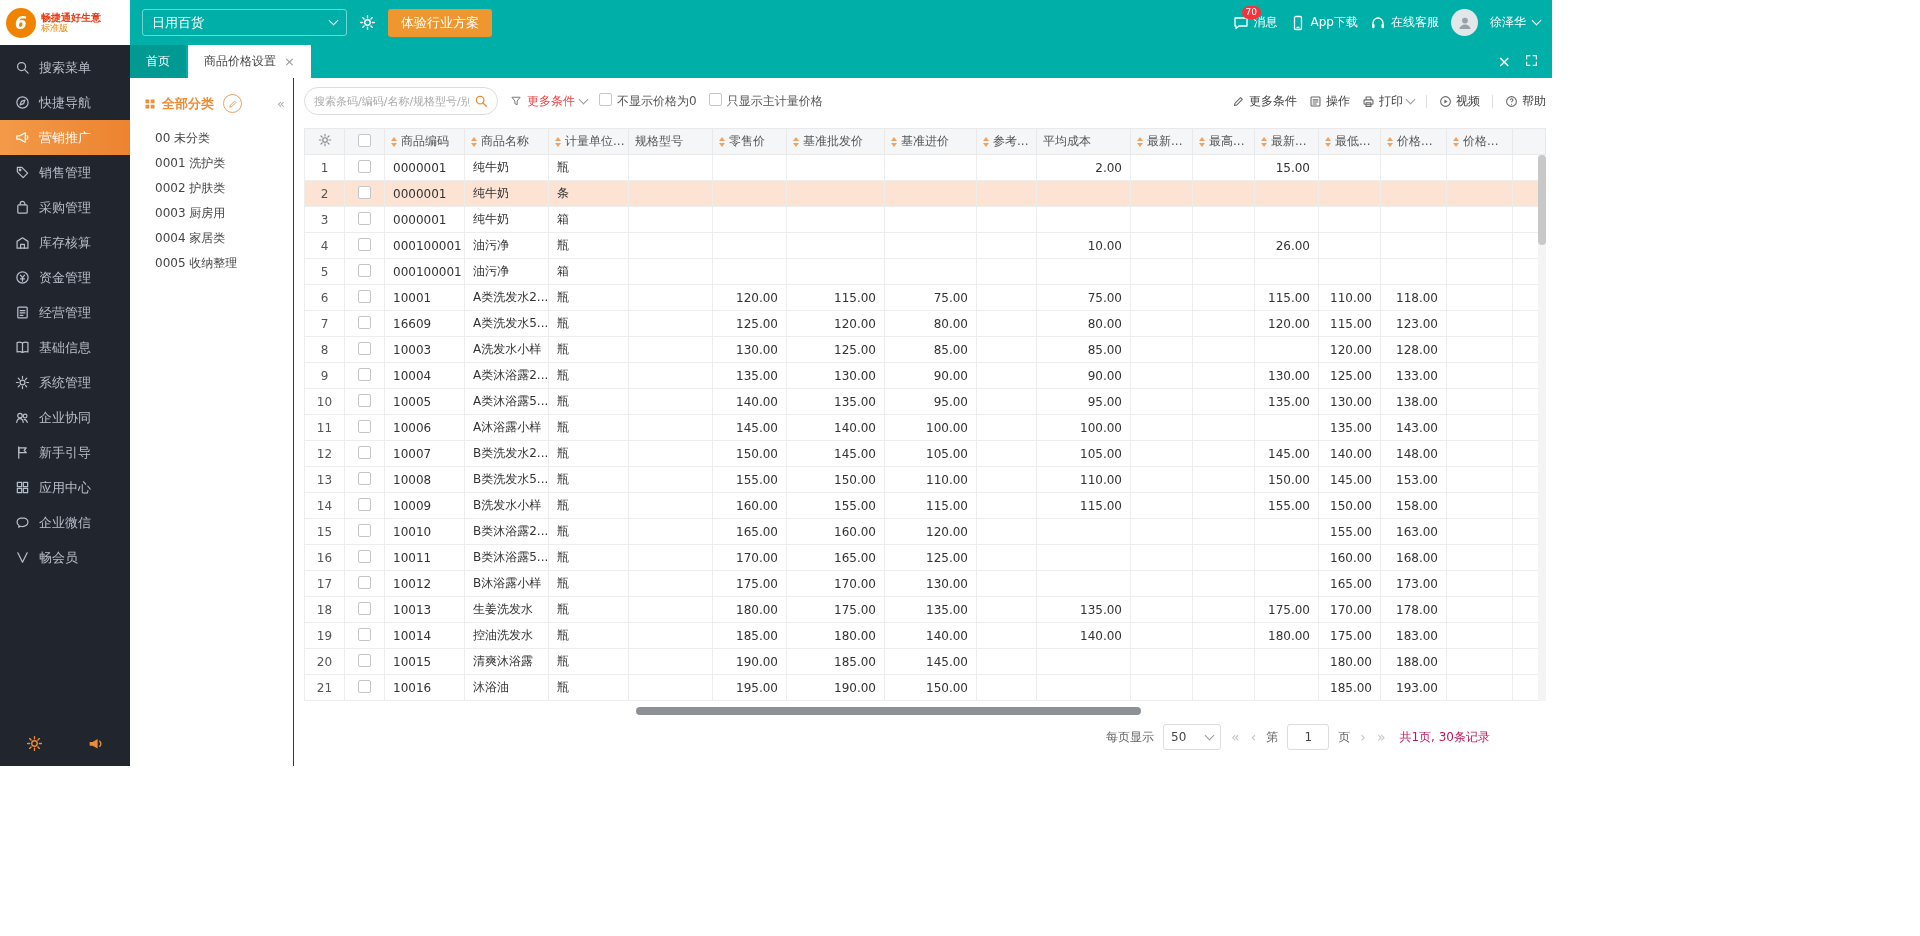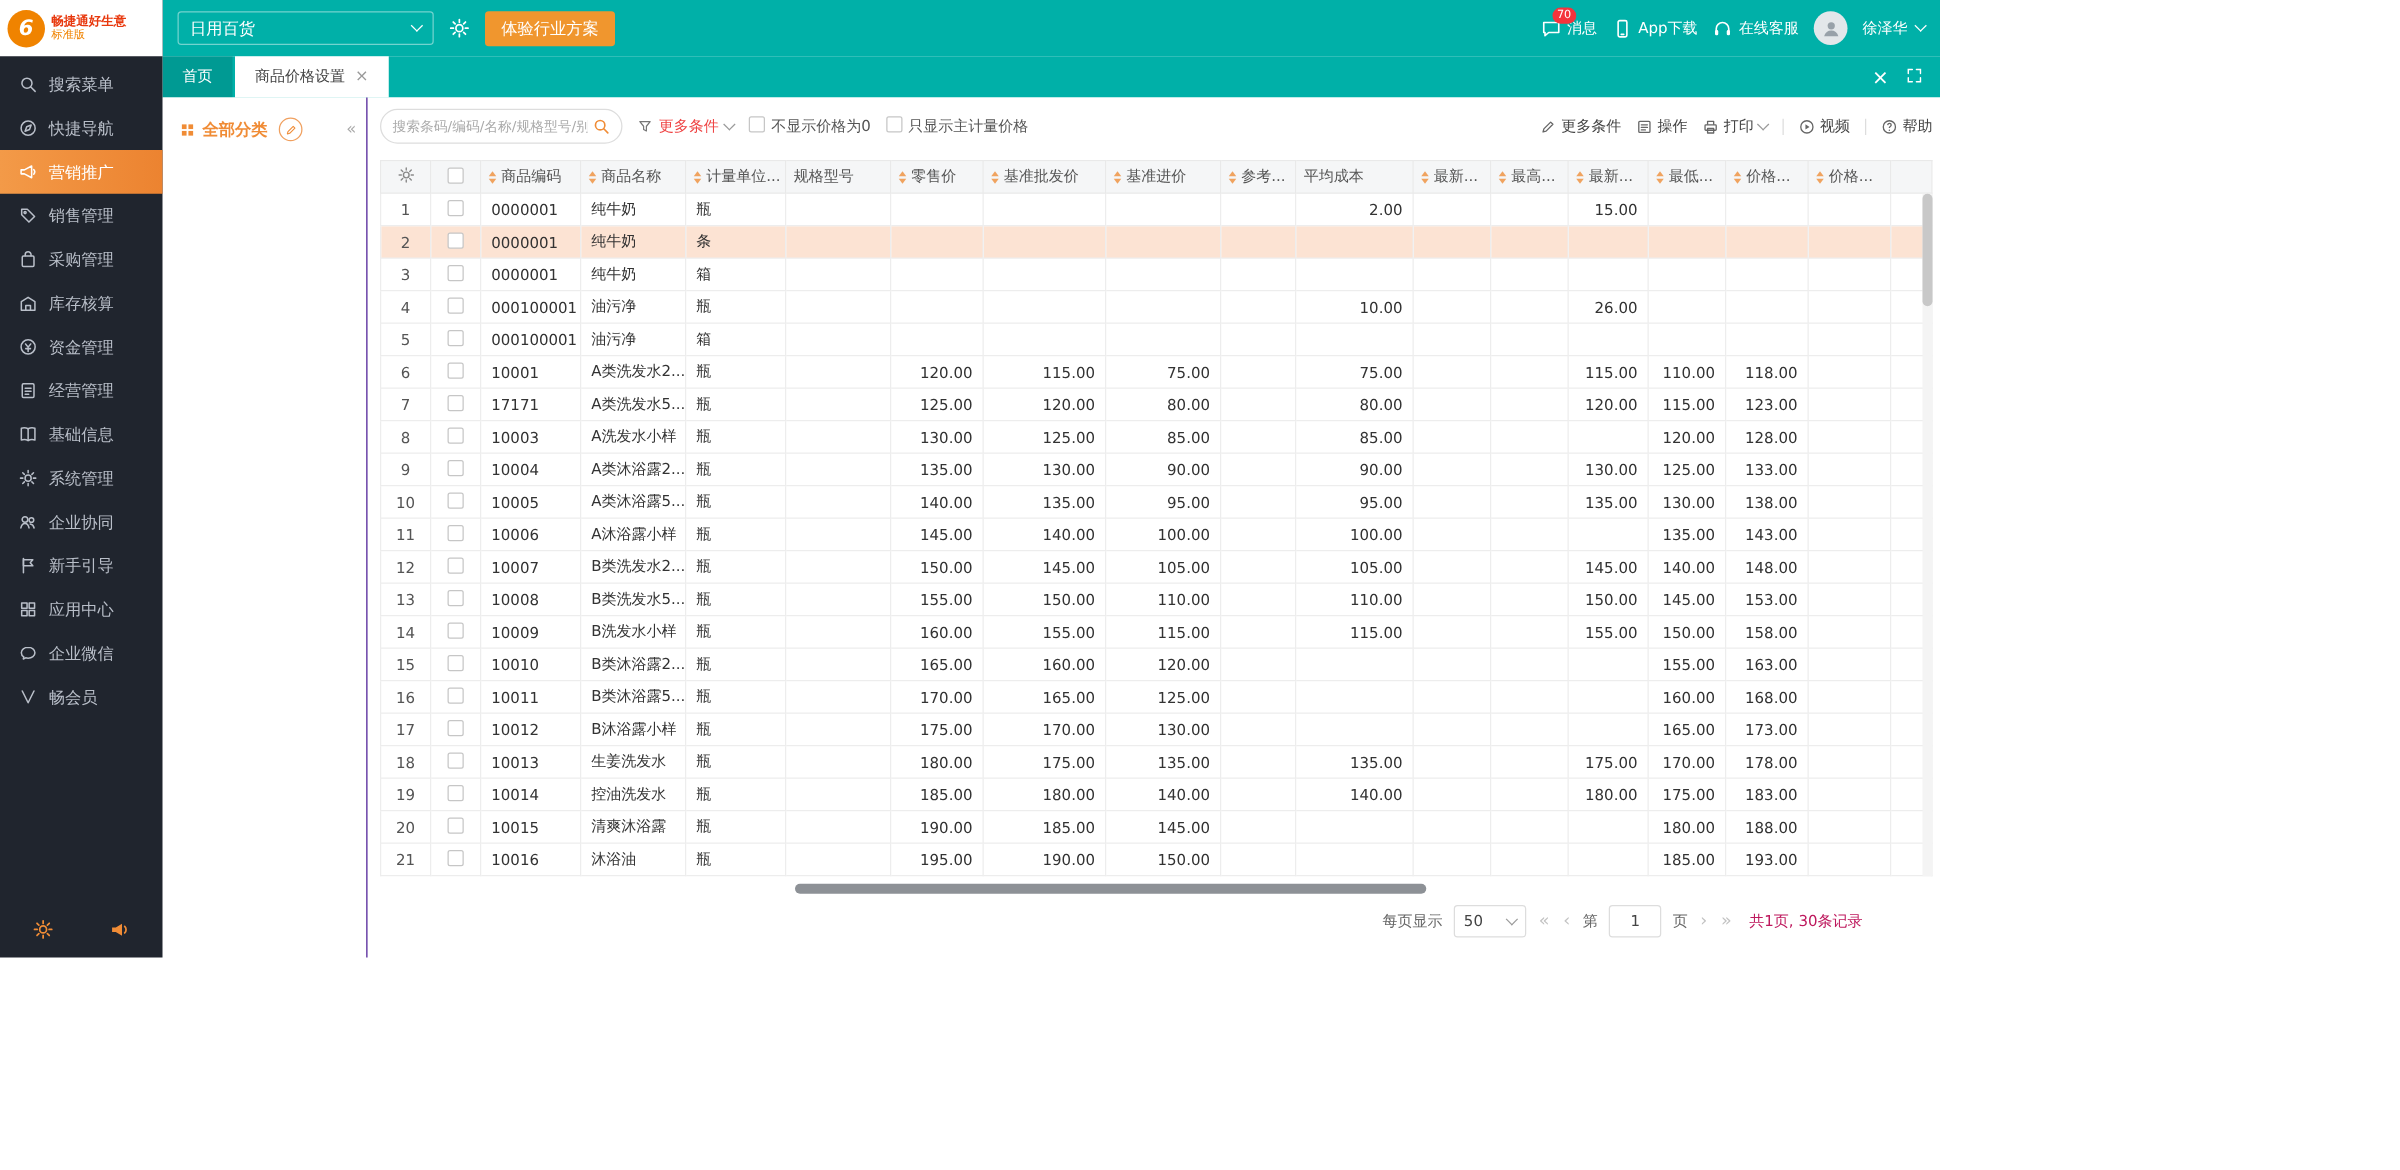--- a/index.html
+++ b/index.html
@@ -374,20 +374,28 @@
               </svg>
             </span>
           <span class="cat-title">全部分类</span>
           <span class="cat-edit">
               <svg viewBox="0 0 16 16" fill="none" stroke="currentColor" stroke-width="1.4" stroke-linejoin="round">
                 <path d="M3 13l.8-3L10.5 3.3l2.2 2.2L6 12.2z"></path>
               </svg>
             </span>
           <span class="cat-collapse">«</span>
         </div>
+        <div class="cat-list">
+            <div class="cat-item">00 未分类</div>
+            <div class="cat-item">0001 洗护类</div>
+            <div class="cat-item">0002 护肤类</div>
+            <div class="cat-item">0003 厨房用</div>
+            <div class="cat-item">0004 家居类</div>
+            <div class="cat-item">0005 收纳整理</div>
+          </div>
       </div>
 
       <div class="table-area">
 
         <div class="filterbar">
           <div class="search-box">
             <input placeholder="搜索条码/编码/名称/规格型号/别名" style="">
             <span class="sb-ic">
                 <svg viewBox="0 0 16 16" fill="none" stroke="currentColor" stroke-width="1.5" stroke-linecap="round">
                   <circle cx="7" cy="7" r="4.3"></circle>
@@ -669,21 +677,21 @@
                   <td class="num"></td>
                   <td class="num">115.00</td>
                   <td class="num">110.00</td>
                   <td class="num">118.00</td>
                   <td class="num"></td>
                   <td></td>
                 </tr>
                 <tr>
                   <td class="c-idx">7</td>
                   <td class="c-cb"><span class="cb"></span></td>
-                  <td class="txt">17171</td>
+                  <td class="txt">16609</td>
                   <td class="txt">A类洗发水5...</td>
                   <td class="txt">瓶</td>
                   <td class="txt"></td>
                   <td class="num">125.00</td>
                   <td class="num">120.00</td>
                   <td class="num">80.00</td>
                   <td class="num"></td>
                   <td class="num">80.00</td>
                   <td class="num"></td>
                   <td class="num"></td>

